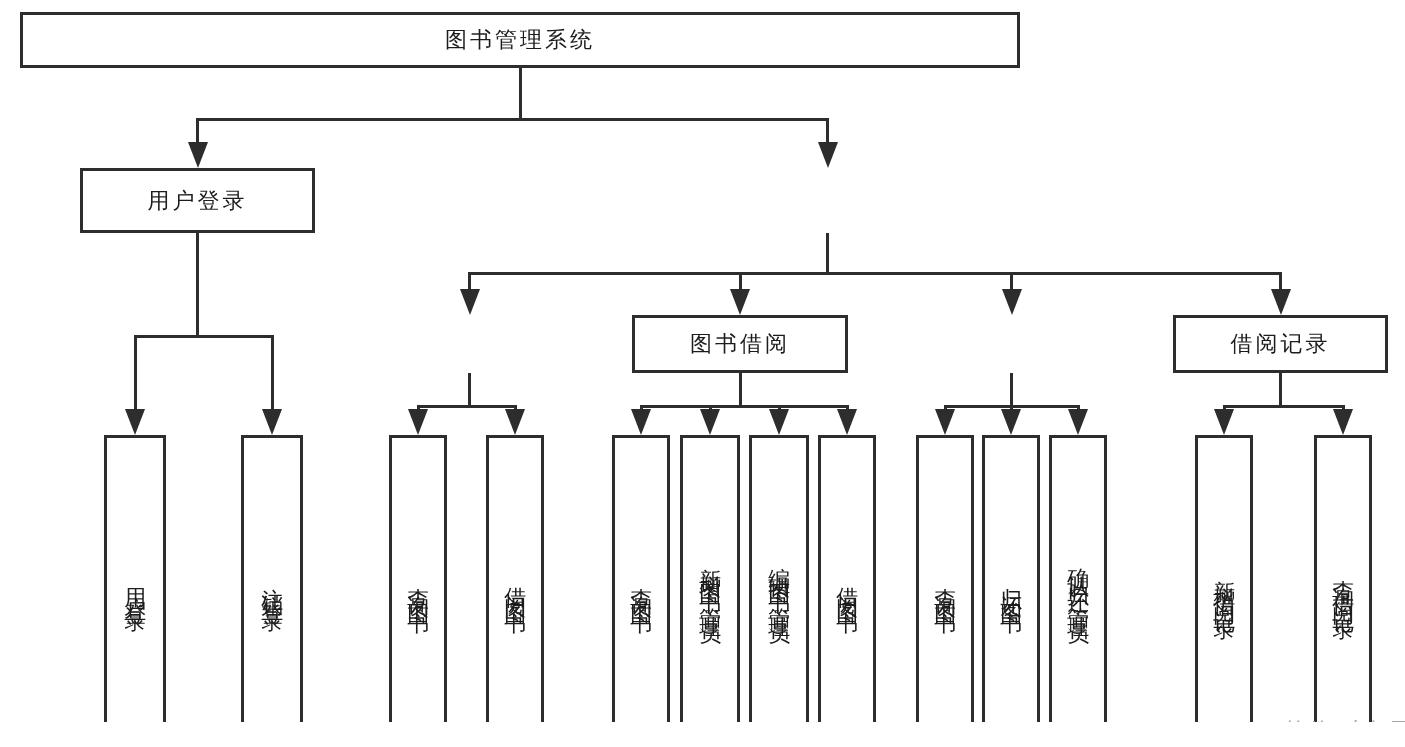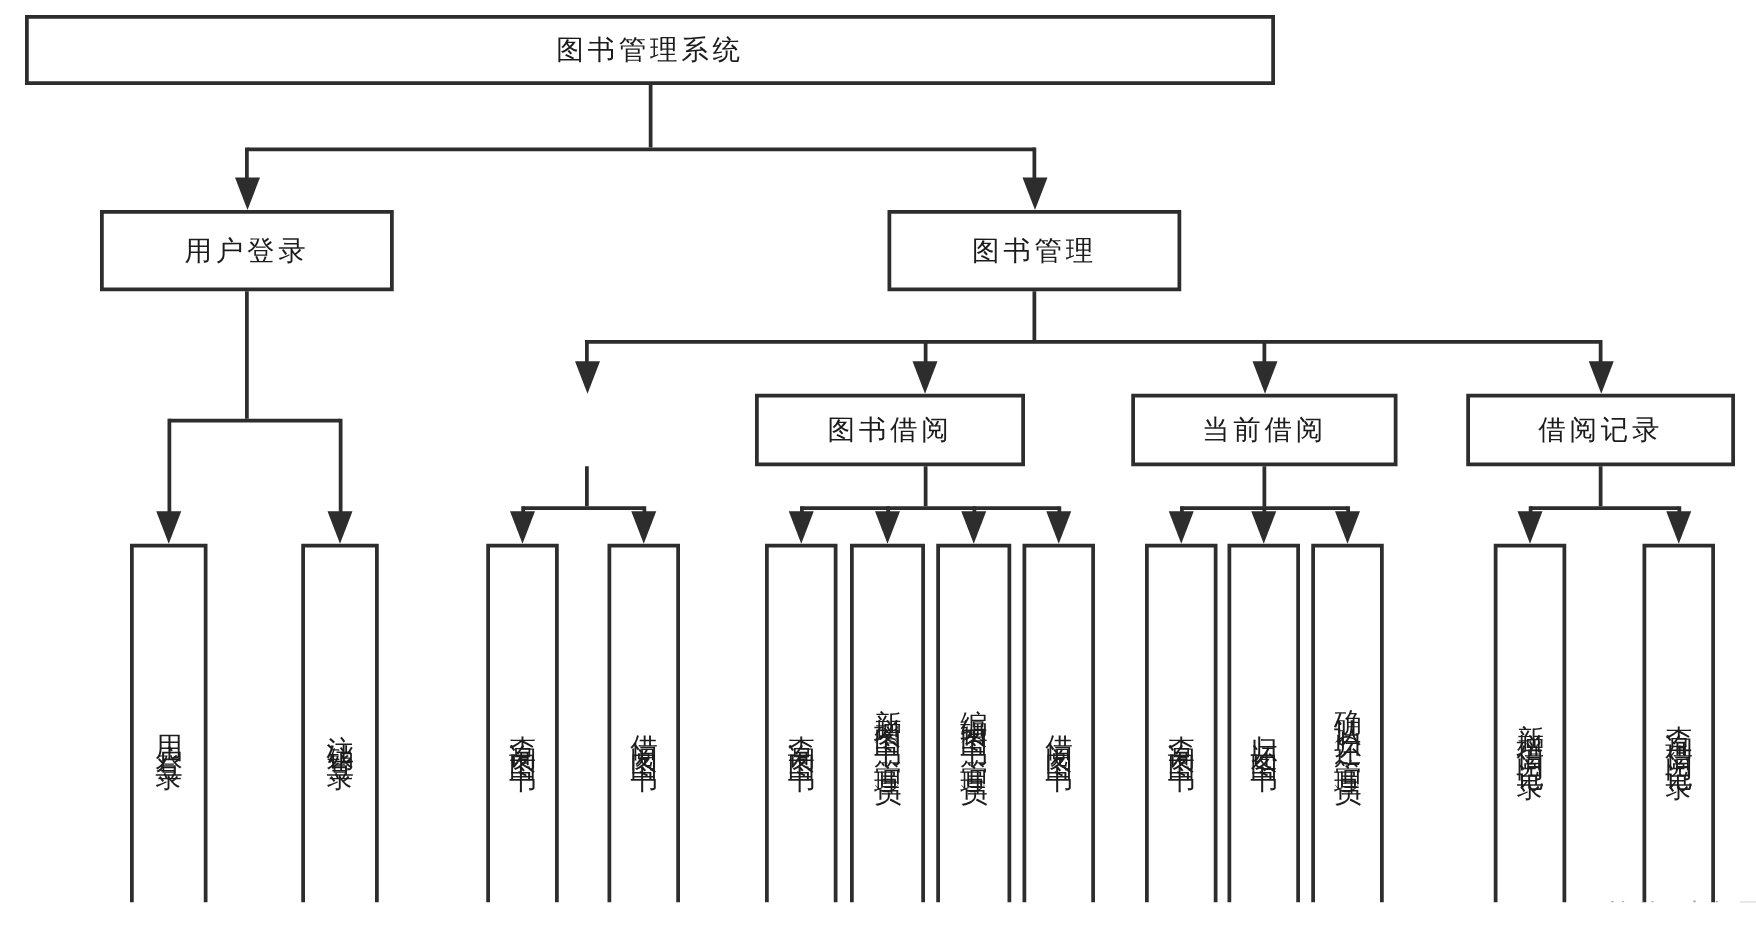--- a/index.html
+++ b/index.html
@@ -62,42 +62,40 @@
   <div class="box" style="left:20px;top:12px;width:1000px;height:56px;">图书管理系统</div>
 
   <div class="vl" style="left:518.5px;top:68px;height:50px;"></div>
   <div class="hl" style="left:197.5px;top:118px;width:630px;"></div>
   <div class="vl" style="left:196px;top:118px;height:26px;"></div>
   <div class="ar" style="left:187.5px;top:142px;"></div>
   <div class="vl" style="left:826px;top:118px;height:26px;"></div>
   <div class="ar" style="left:817.5px;top:142px;"></div>
 
   <div class="box lvl2" style="left:80px;">用户登录</div>
-  <div class="box lvl2" style="left:710px;">图书管理</div>
 
   <div class="vl" style="left:196px;top:233px;height:102px;"></div>
   <div class="hl" style="left:135px;top:335px;width:137px;"></div>
   <div class="vl" style="left:133.5px;top:335px;height:76px;"></div>
   <div class="ar" style="left:125px;top:409px;"></div>
   <div class="vl" style="left:270.5px;top:335px;height:76px;"></div>
   <div class="ar" style="left:262px;top:409px;"></div>
 
   <div class="vl" style="left:826px;top:233px;height:39px;"></div>
   <div class="hl" style="left:469.5px;top:272px;width:811px;"></div>
   <div class="vl" style="left:468px;top:272px;height:19px;"></div>
   <div class="ar" style="left:459.5px;top:289px;"></div>
   <div class="vl" style="left:738.5px;top:272px;height:19px;"></div>
   <div class="ar" style="left:730px;top:289px;"></div>
   <div class="vl" style="left:1010px;top:272px;height:19px;"></div>
   <div class="ar" style="left:1001.5px;top:289px;"></div>
   <div class="vl" style="left:1279px;top:272px;height:19px;"></div>
   <div class="ar" style="left:1270.5px;top:289px;"></div>
 
-  <div class="box lvl3" style="left:604px;width:216px;">图书借阅</div>
-  <div class="box lvl3" style="left:905px;width:213px;">当前借阅</div>
+  <div class="box lvl3" style="left:632px;width:216px;">图书借阅</div>
   <div class="box lvl3" style="left:1173px;width:215px;">借阅记录</div>
 
   <div class="vl" style="left:468px;top:373px;height:32px;"></div>
   <div class="hl" style="left:418px;top:405px;width:97px;"></div>
   <div class="vl" style="left:416.5px;top:405px;height:6px;"></div>
   <div class="ar" style="left:408px;top:409px;"></div>
   <div class="vl" style="left:513.5px;top:405px;height:6px;"></div>
   <div class="ar" style="left:505px;top:409px;"></div>
 
   <div class="vl" style="left:738.5px;top:373px;height:32px;"></div>

